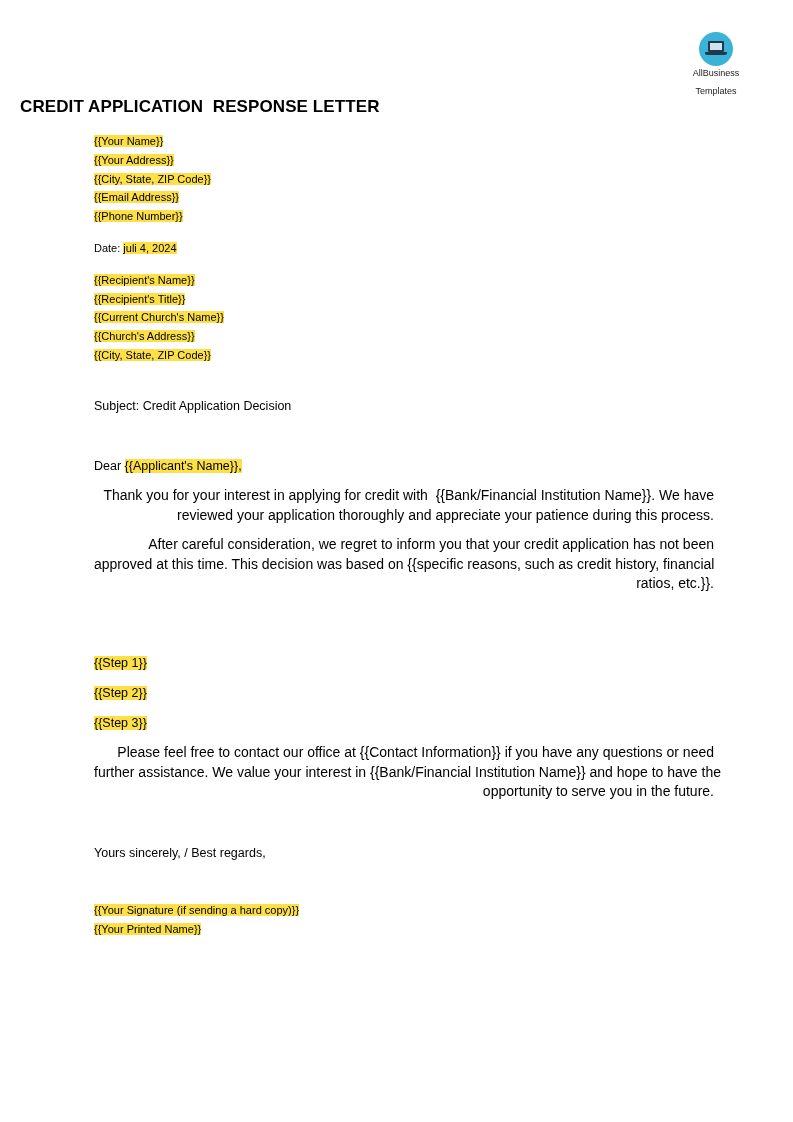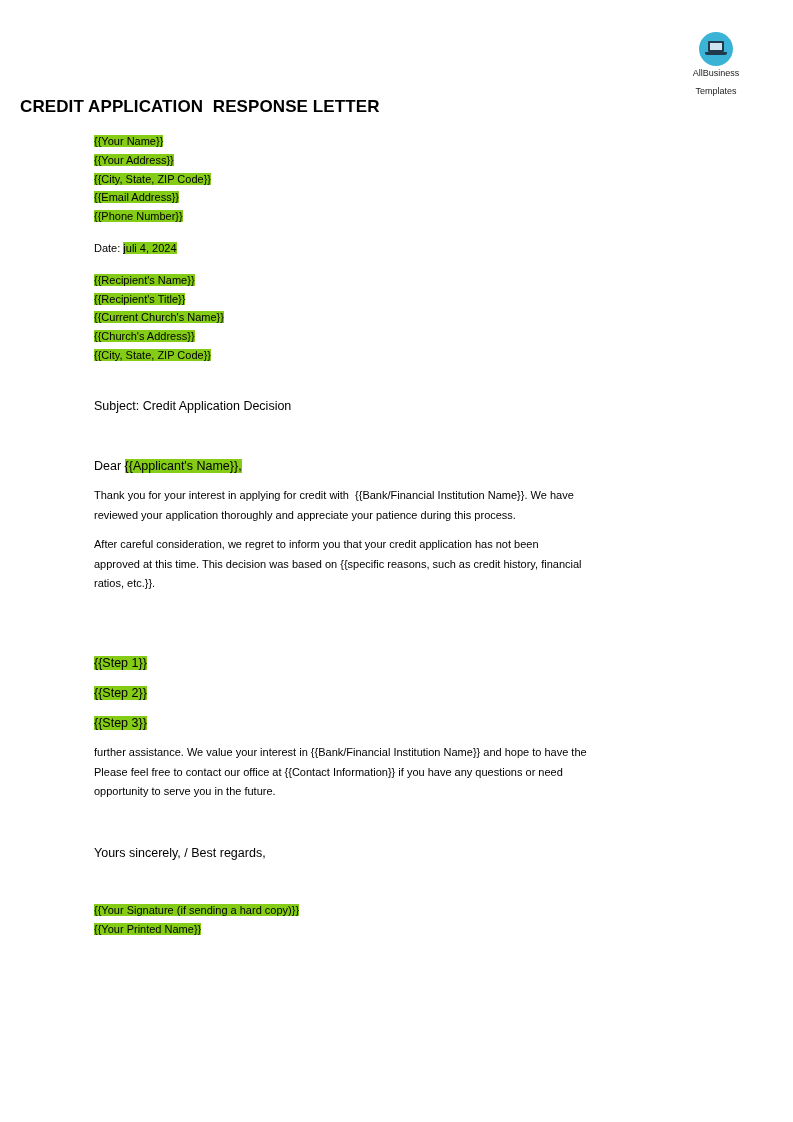--- a/index.html
+++ b/index.html
@@ -6,23 +6,23 @@
   body { width: 793px; height: 1122px; position: relative; overflow: hidden;
          font-family: "Liberation Sans", "DejaVu Sans", sans-serif; color: #000; }
   .page { position: absolute; left: 0; top: 0; width: 793px; height: 1047px; background: #fff; }
   .logo { position: absolute; left: 686px; top: 32px; width: 60px; text-align: center; }
   .logo-circle { width: 34px; height: 34px; border-radius: 50%; background: #3bb3d6; margin: 0 auto; position: relative; overflow: hidden; }
   .logo-laptop-screen { position: absolute; left: 9px; top: 9px; width: 16px; height: 11px; background: #22384d; border-radius: 1px; }
   .logo-laptop-inner { position: absolute; left: 11px; top: 11px; width: 12px; height: 7px; background: #cfe3ee; }
   .logo-laptop-base { position: absolute; left: 6px; top: 20px; width: 22px; height: 3px; background: #22384d; border-radius: 0 0 2px 2px; }
   .logo-text { font-size: 9px; line-height: 10px; color: #222; margin-top: 2px; white-space: nowrap; margin-left: -6px; margin-right: -6px; }
   .title { position: absolute; left: 0; width: 793px; top: 97px; text-align: left; font-weight: bold; font-size: 17px; letter-spacing: 0.1px; margin-left: 20px; }
-  .hl { background: #84cc16; }
+  .hl { background: #fde047; }
   .line { position: absolute; left: 94px; font-size: 11px; line-height: 14px; white-space: nowrap; }
-  .para { position: absolute; left: 94px; width: 620px; font-size: 11px; line-height: 19.6px; }
+  .para { position: absolute; left: 94px; width: 620px; font-size: 14px; line-height: 19.6px; text-align: right; }
   .para-line { white-space: nowrap; }
   .step { position: absolute; left: 94px; font-size: 12.5px; line-height: 16px; white-space: nowrap; }
 </style>
 </head>
 <body>
 
 <div class="page">
 
   <div class="logo">
     <div class="logo-circle">
@@ -74,22 +74,22 @@
   </div>
 
 
   <div>
     <div class="step" style="top:655px"><span class="hl">{{Step 1}}</span></div>
     <div class="step" style="top:685px"><span class="hl">{{Step 2}}</span></div>
     <div class="step" style="top:715px"><span class="hl">{{Step 3}}</span></div>
   </div>
 
   <div class="para" style="top:743px">
+    <div class="para-line">Please feel free to contact our office at {{Contact Information}} if you have any questions or need</div>
     <div class="para-line">further assistance. We value your interest in {{Bank/Financial Institution Name}} and hope to have the</div>
-    <div class="para-line">Please feel free to contact our office at {{Contact Information}} if you have any questions or need</div>
     <div class="para-line">opportunity to serve you in the future.</div>
   </div>
 
   <div class="line" style="top:845px; font-size:12.5px; line-height:16px">Yours sincerely, / Best regards,</div>
 
   <div>
     <div class="line" style="top:903px"><span class="hl">{{Your Signature (if sending a hard copy)}}</span></div>
     <div class="line" style="top:922px"><span class="hl">{{Your Printed Name}}</span></div>
   </div>
 

